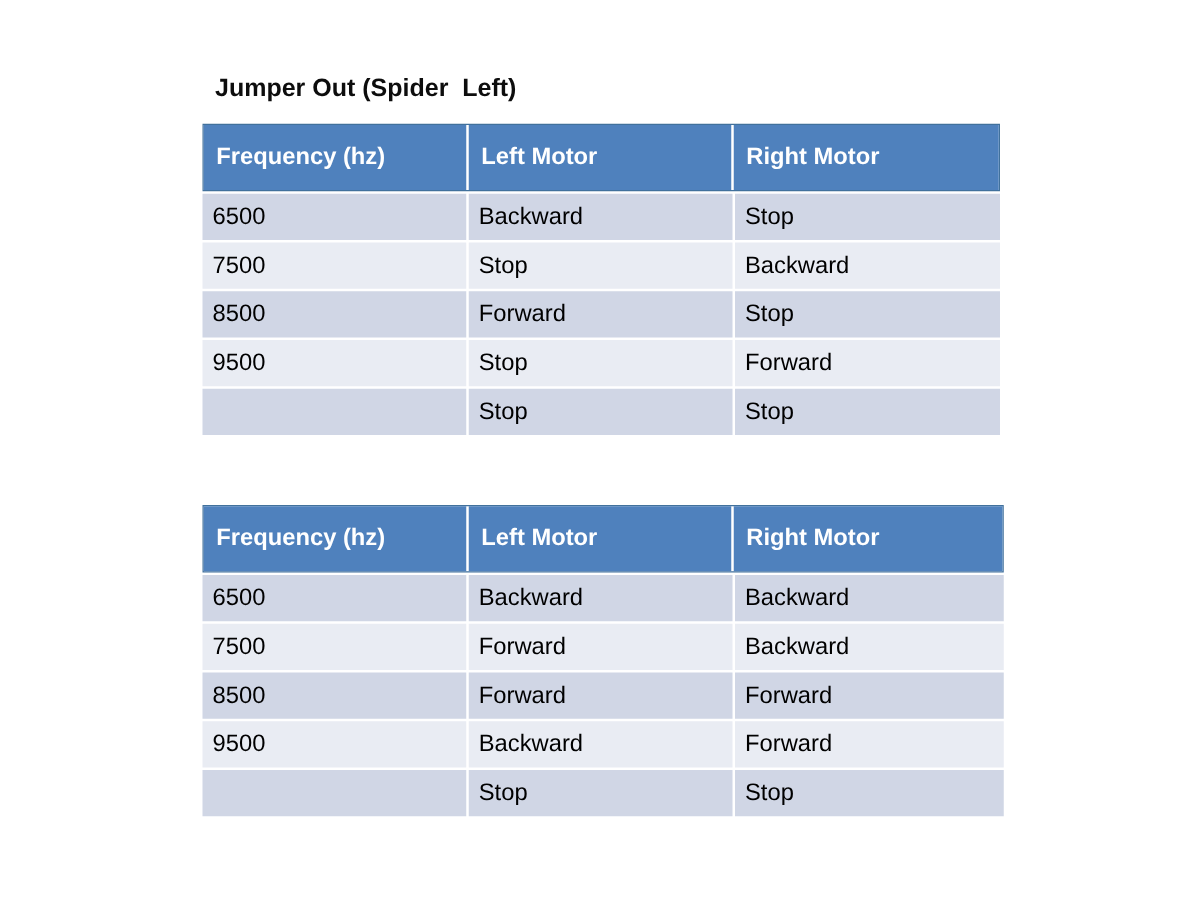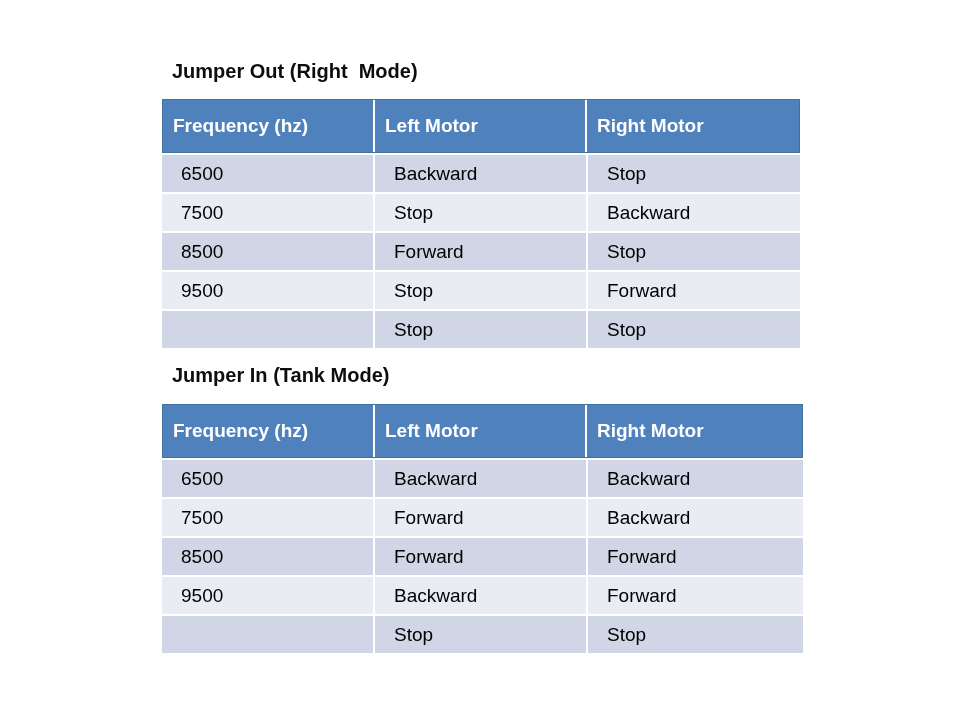--- a/index.html
+++ b/index.html
@@ -44,32 +44,32 @@
     display:grid;
     grid-template-columns:211px 211px 1fr;
     gap:2px;
     margin-top:2px;
     background:var(--separator,#ffffff);
   }
   .td{
     font-size:19px;
     height:37px;
     display:flex;align-items:center;
-    padding-left:19px;
+    padding-left:8px;
     color:var(--body-text,#000000);
   }
   .dark .td{background:var(--row-dark,#d0d6e5);}
   .light .td{background:var(--row-light,#e9ecf3);}
 </style>
 </head>
 <body>
 
 <div class="slide">
 
-  <h2 class="tbl-title" id="title-1">Jumper Out (Right  Mode)</h2>
+  <h2 class="tbl-title" id="title-1">Jumper Out (Spider  Left)</h2>
 
   <div class="tbl" id="table-1">
     <div class="thead">
       <div class="th">Frequency (hz)</div>
       <div class="th">Left Motor</div>
       <div class="th">Right Motor</div>
     </div>
     <div class="trow dark">
       <div class="td">6500</div>
       <div class="td">Backward</div>
@@ -90,21 +90,20 @@
       <div class="td">Stop</div>
       <div class="td">Forward</div>
     </div>
     <div class="trow dark">
       <div class="td"></div>
       <div class="td">Stop</div>
       <div class="td">Stop</div>
     </div>
   </div>
 
-  <h2 class="tbl-title" id="title-2">Jumper In (Tank Mode)</h2>
 
   <div class="tbl" id="table-2">
     <div class="thead">
       <div class="th">Frequency (hz)</div>
       <div class="th">Left Motor</div>
       <div class="th">Right Motor</div>
     </div>
     <div class="trow dark">
       <div class="td">6500</div>
       <div class="td">Backward</div>

